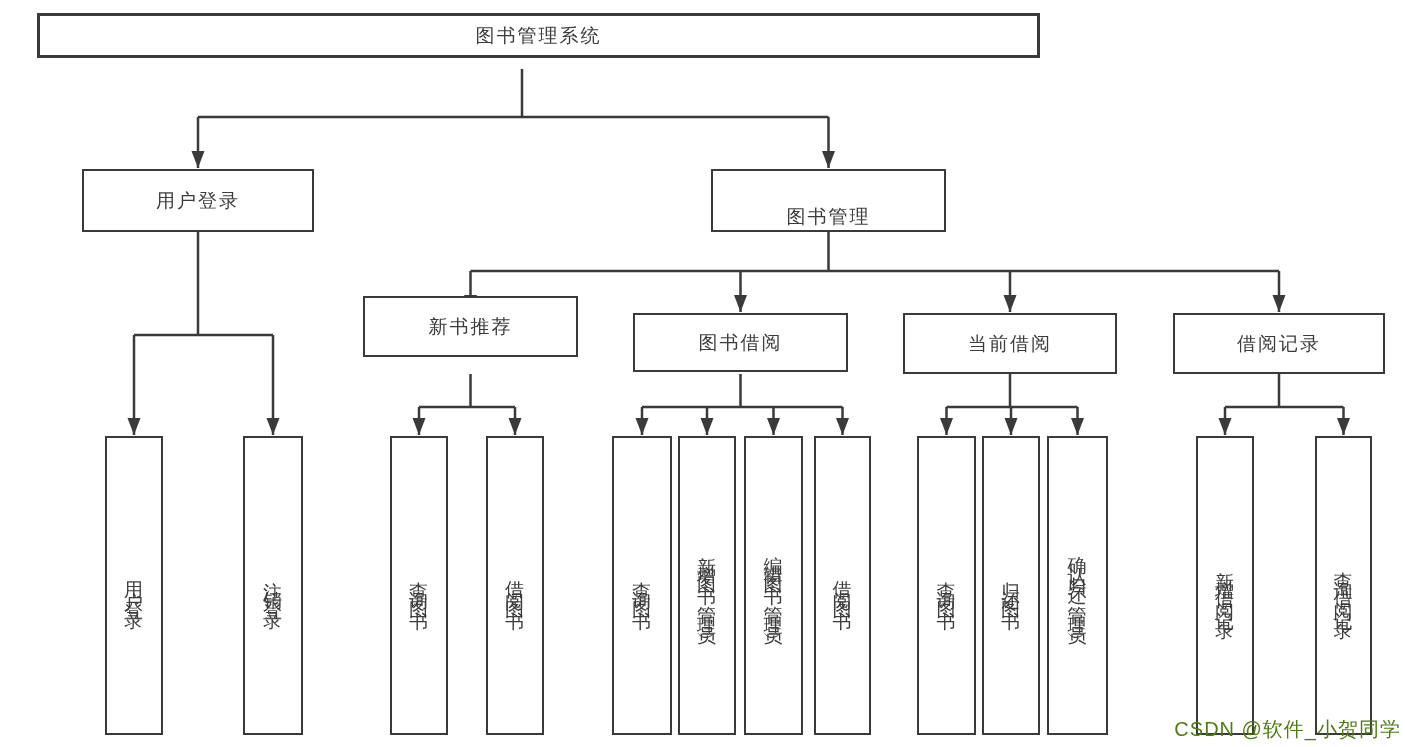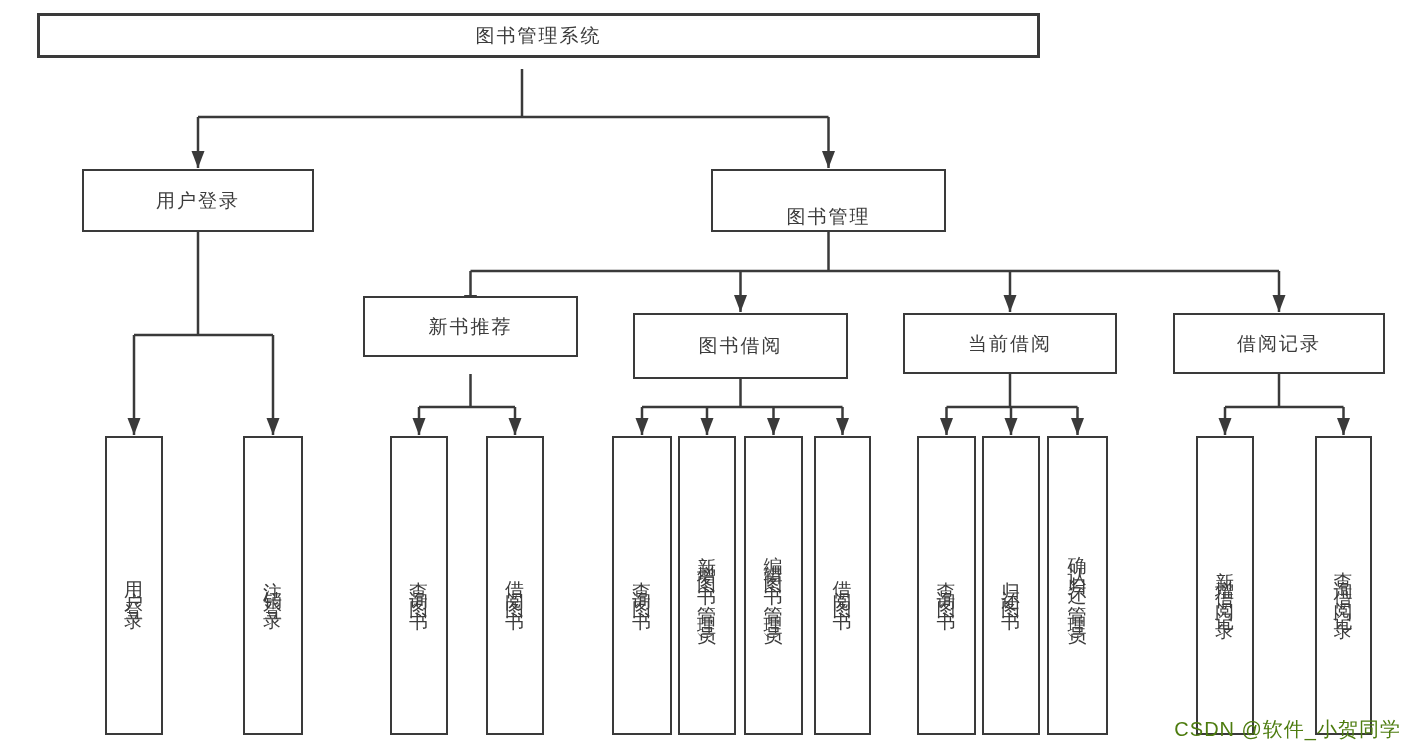--- a/index.html
+++ b/index.html
@@ -111,21 +111,21 @@
   <div class="box" style="left:82px; top:169px; width:232px; height:63px;">
     <span>用户登录</span>
   </div>
   <div class="box" style="left:711px; top:169px; width:235px; height:63px;align-items:flex-end;">
     <span>图书管理</span>
   </div>
 
   <div class="box" style="left:363px; top:296px; width:215px; height:61px;">
     <span>新书推荐</span>
   </div>
-  <div class="box" style="left:633px; top:313px; width:215px; height:66px;">
+  <div class="box" style="left:633px; top:313px; width:215px; height:59px;">
     <span>图书借阅</span>
   </div>
   <div class="box" style="left:1173px; top:313px; width:212px; height:61px;">
     <span>借阅记录</span>
   </div>
   <div class="box" style="left:903px; top:313px; width:214px; height:61px;">
     <span>当前借阅</span>
   </div>
 
   <div class="box vbox" style="left:105px; top:436px; width:58px; height:299px;">

